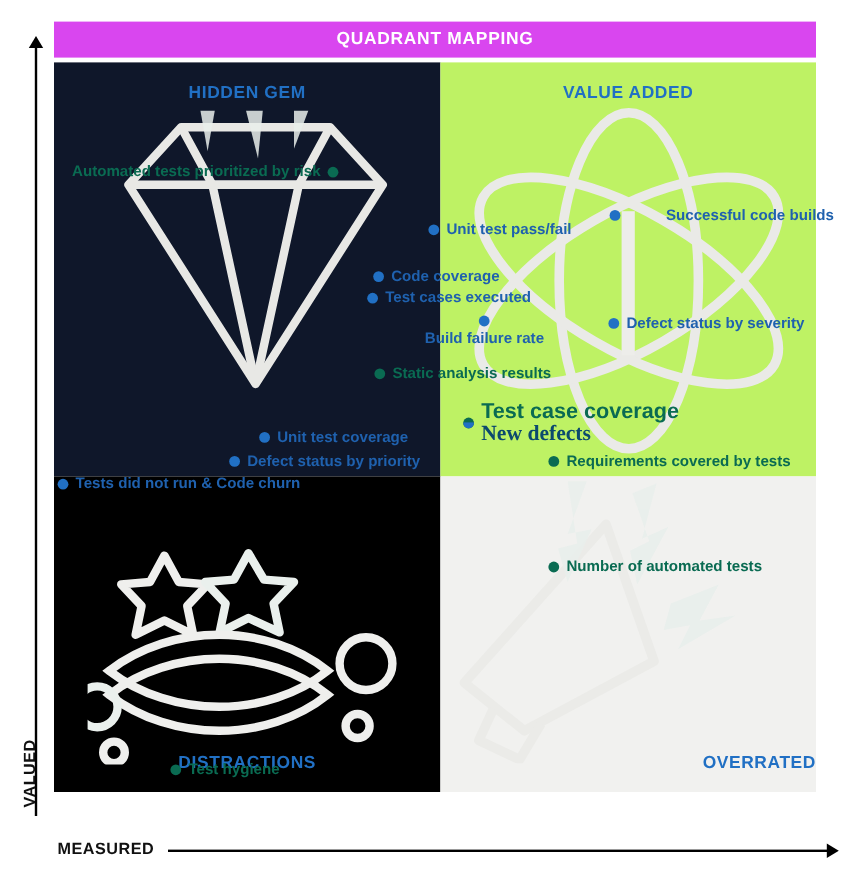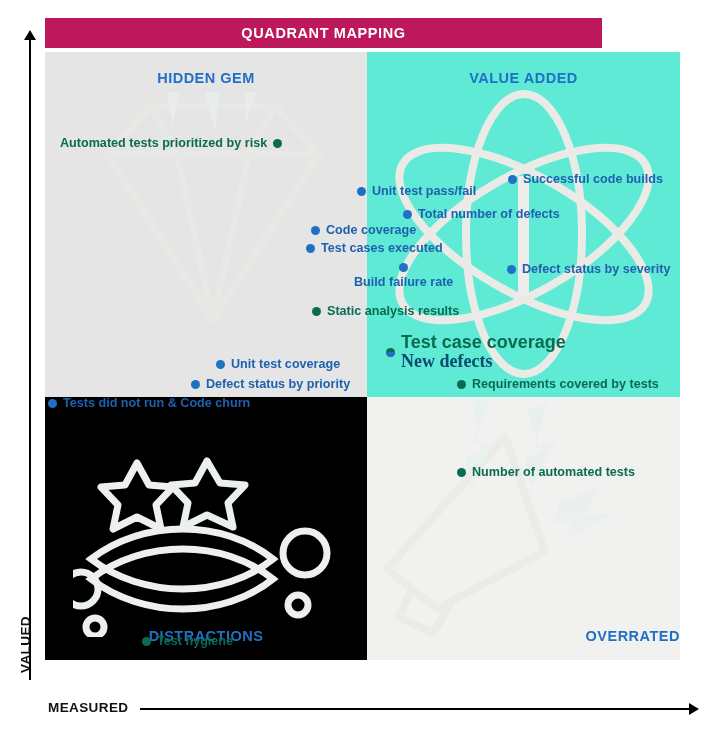--- a/index.html
+++ b/index.html
@@ -18,23 +18,23 @@
     height: 735px;
     overflow: hidden;
     background: #ffffff;
   }
 
   
   #header-bar {
     position: absolute;
     left: 45px;
     top: 18px;
-    width: 557px;
+    width: 635px;
     height: 30px;
-    background: #be185d;
+    background: #d946ef;
     display: flex;
     align-items: center;
     justify-content: center;
   }
   #header-title {
     color: #ffffff;
     font-size: 14.5px;
     font-weight: bold;
     letter-spacing: 0.6px;
   }
@@ -44,22 +44,22 @@
     position: absolute;
     left: 45px;
     top: 52px;
     width: 635px;
     height: 608px;
   }
   .quad {
     position: absolute;
     overflow: hidden;
   }
-  #quad-hidden-gem  { left: 0;     top: 0;     width: 322px; height: 345px; background: #e5e5e5; }
-  #quad-value-added { left: 322px; top: 0;     width: 313px; height: 345px; background: #5eead4; }
+  #quad-hidden-gem  { left: 0;     top: 0;     width: 322px; height: 345px; background: #0f172a; }
+  #quad-value-added { left: 322px; top: 0;     width: 313px; height: 345px; background: #bef264; }
   #quad-distractions{ left: 0;     top: 345px; width: 322px; height: 263px; background: #000000; }
   #quad-overrated   { left: 322px; top: 345px; width: 313px; height: 263px; background: #f1f1ef; }
 
   .quad-title {
     position: absolute;
     width: 100%;
     text-align: center;
     color: #2170c4;
     font-size: 14.5px;
     font-weight: bold;
@@ -290,34 +290,30 @@
         </g>
       </svg>
       <div class="quad-title" id="title-overrated">OVERRATED</div>
     </div>
 
     <div class="pt green right" style="left:15px; top:85px;">
       <span class="dot"></span>
       <span>Automated tests prioritized by risk</span>
     </div>
 
-    <div class="pt blue left" style="left:463px; top:121px;">
+    <div class="pt blue left" style="left:463px; top:121px;gap:32px;">
       <span class="dot"></span>
       <span>Successful code builds</span>
     </div>
 
     <div class="pt blue left" style="left:312px; top:133px;">
       <span class="dot"></span>
       <span>Unit test pass/fail</span>
     </div>
 
-    <div class="pt blue left" style="left:358px; top:156px;">
-      <span class="dot"></span>
-      <span>Total number of defects</span>
-    </div>
 
     <div class="pt blue left" style="left:266px; top:172px;">
       <span class="dot"></span>
       <span>Code coverage</span>
     </div>
 
     <div class="pt blue left" style="left:261px; top:190px;">
       <span class="dot"></span>
       <span>Test cases executed</span>
     </div>

